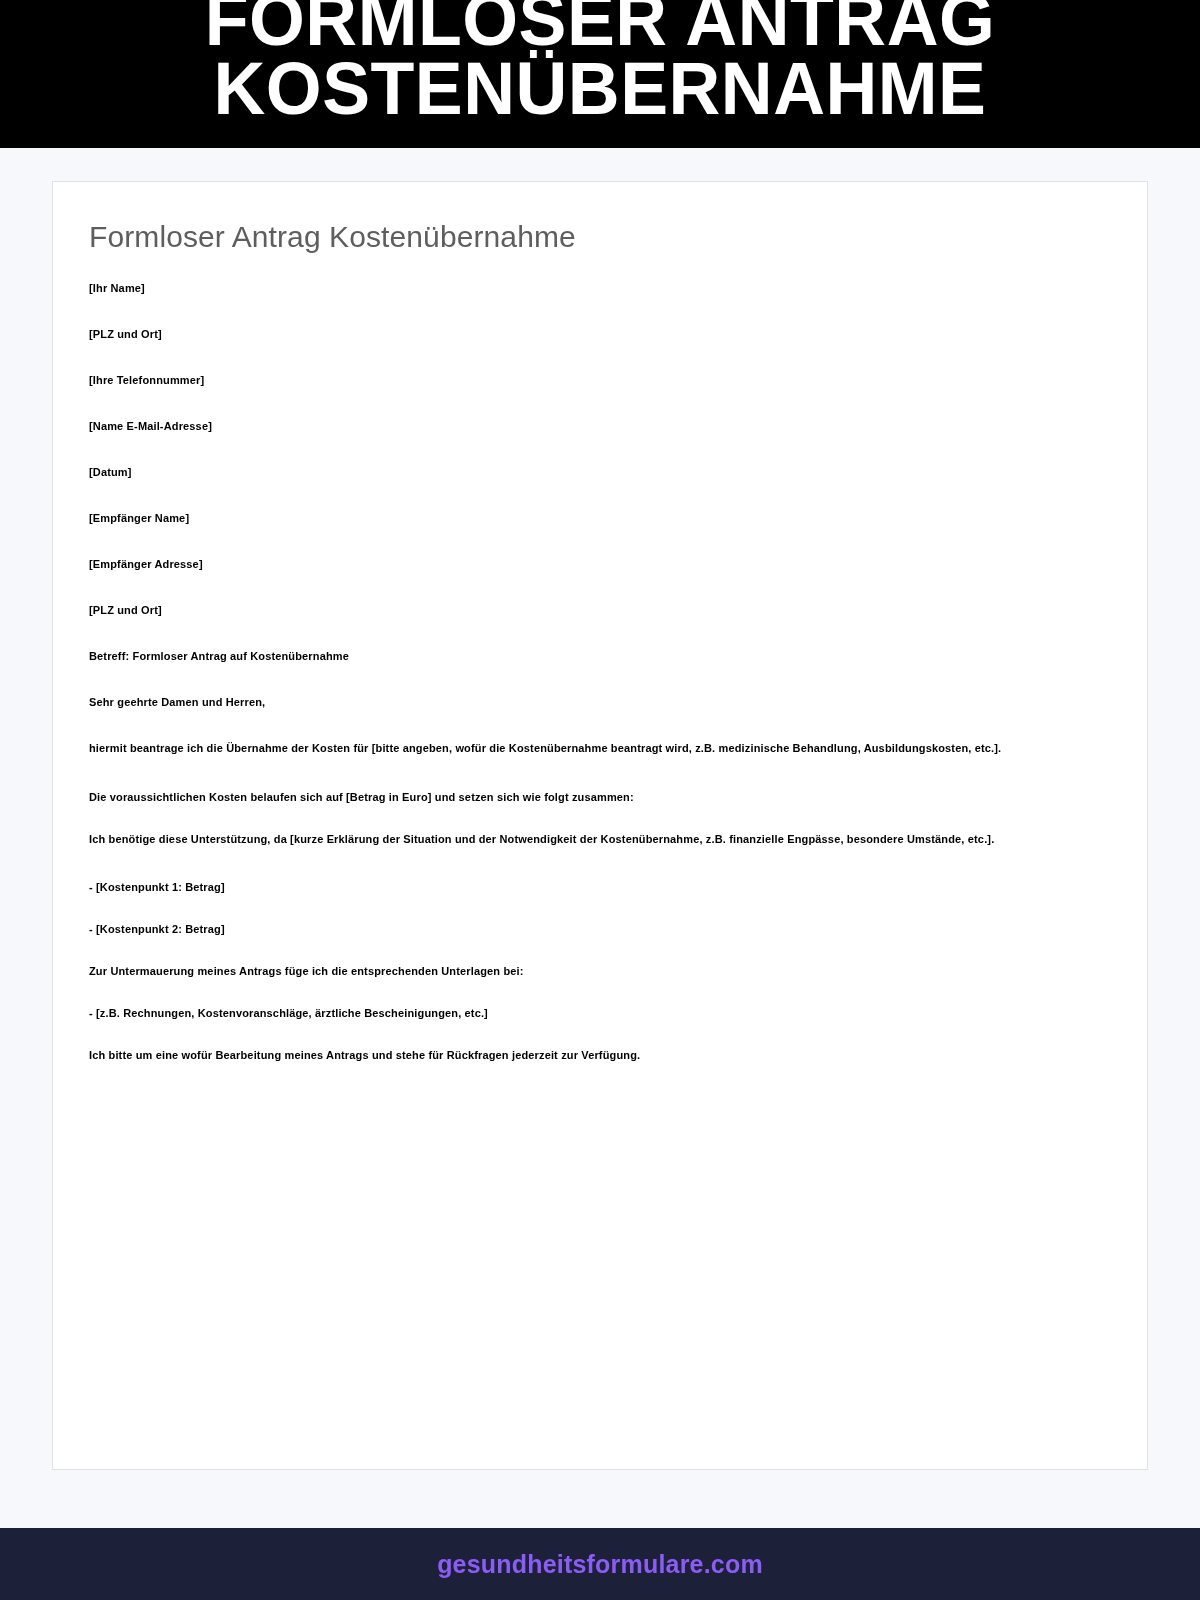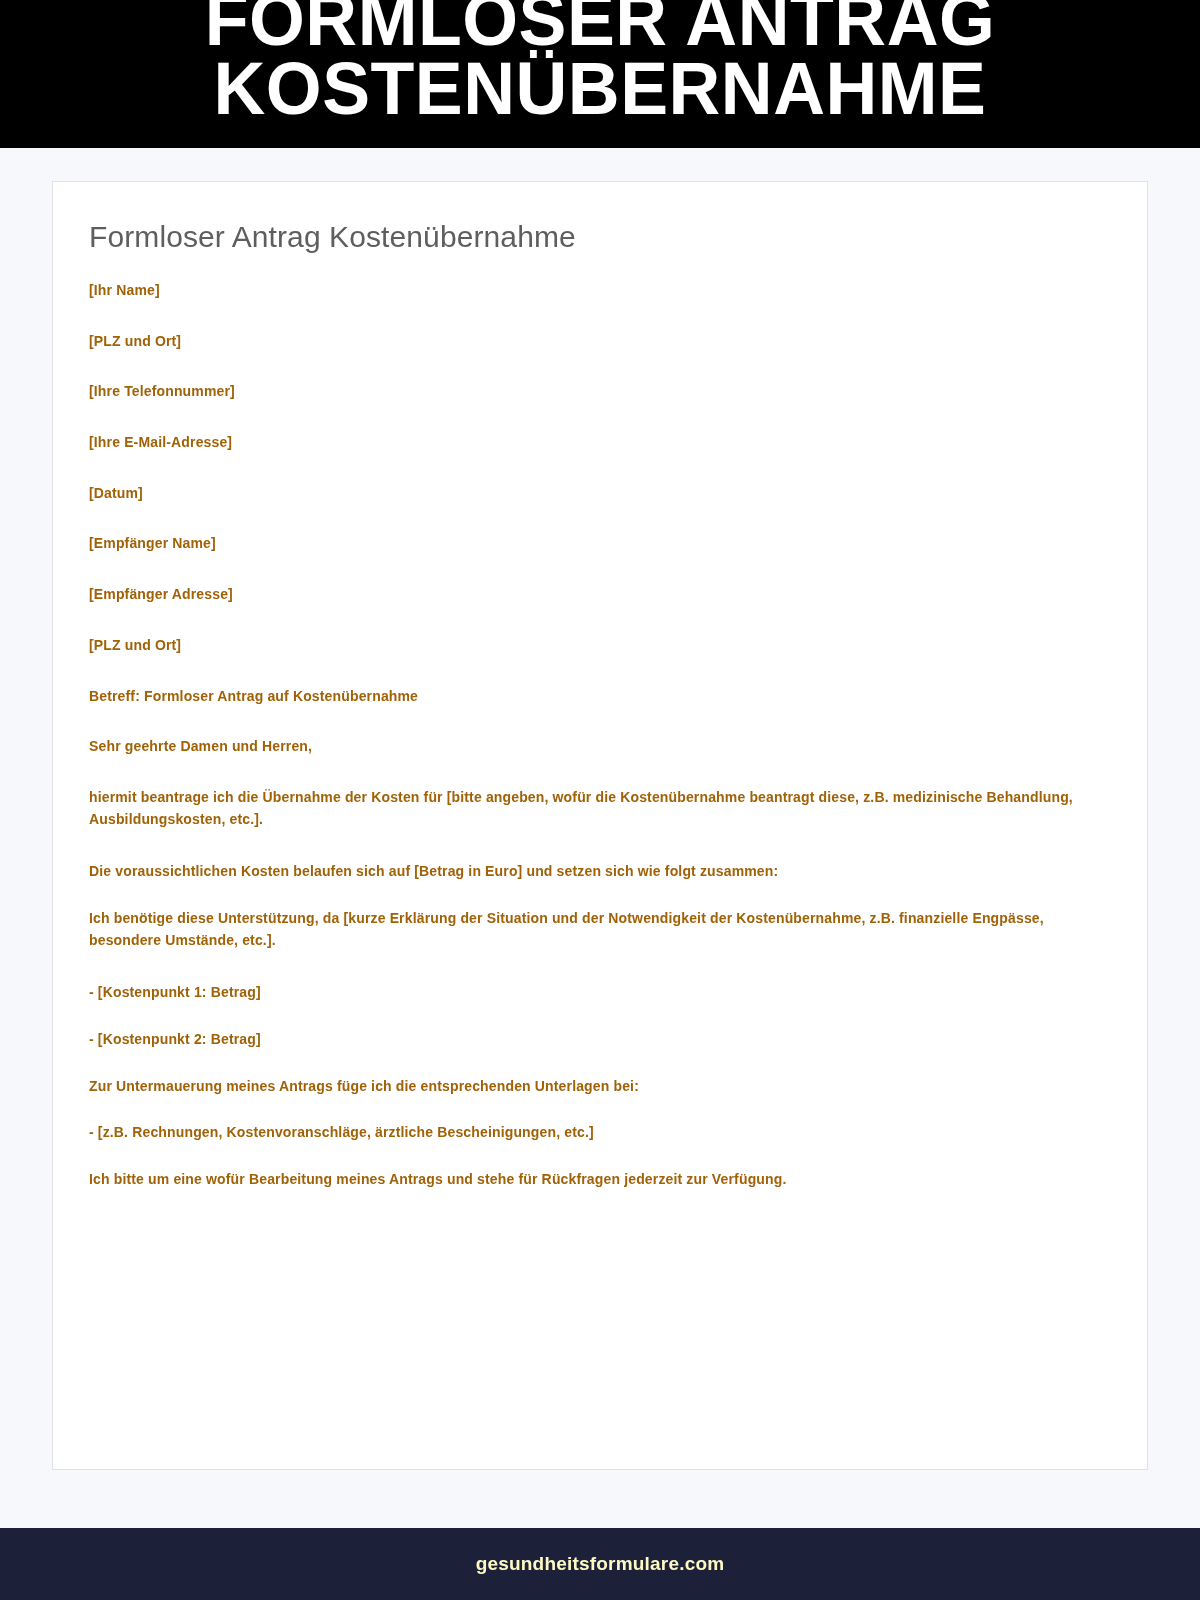--- a/index.html
+++ b/index.html
@@ -58,22 +58,22 @@
     font-weight: 500;
     margin: 0 0 26px 0;
     padding-left: 2px;
     letter-spacing: 0.1px;
   }
 
   .doc-body {
     padding-left: 2px;
   }
   .line {
-    color: #a16207;
-    font-size: 14px;
+    color: #000000;
+    font-size: 11px;
     font-weight: bold;
     line-height: 1.55;
     letter-spacing: 0.15px;
     margin: 0 0 29px 0;
     max-width: 1000px;
   }
   .line.gap-before {
   }
   .line.para {
     margin-bottom: 31px;
@@ -91,22 +91,22 @@
     left: 0;
     top: 1528px;
     width: 1200px;
     height: 72px;
     background: #1c2139;
     display: flex;
     align-items: center;
     justify-content: center;
   }
   .footer-text {
-    color: #fef9c3;
-    font-size: 19px;
+    color: #8b5cf6;
+    font-size: 25px;
     font-weight: bold;
     letter-spacing: 0.2px;
   }
 </style>
 </head>
 <body>
 
 <div class="header-bar">
   <div class="header-title">FORMLOSER ANTRAG
 KOSTENÜBERNAHME</div>
@@ -115,32 +115,32 @@
 <div class="page-area">
   <div class="doc-card">
 
     <h1 class="doc-title">Formloser Antrag Kostenübernahme</h1>
 
     <div class="doc-body">
 
       <p class="line">[Ihr Name]</p>
       <p class="line">[PLZ und Ort]</p>
       <p class="line">[Ihre Telefonnummer]</p>
-      <p class="line">[Ihre E-Mail-Adresse]</p>
+      <p class="line">[Name E-Mail-Adresse]</p>
       <p class="line">[Datum]</p>
 
       <p class="line gap-before">[Empfänger Name]</p>
       <p class="line">[Empfänger Adresse]</p>
       <p class="line">[PLZ und Ort]</p>
 
       <p class="line gap-before">Betreff: Formloser Antrag auf Kostenübernahme</p>
 
       <p class="line gap-before">Sehr geehrte Damen und Herren,</p>
 
-      <p class="line para gap-before">hiermit beantrage ich die Übernahme der Kosten für [bitte angeben, wofür die Kostenübernahme beantragt diese, z.B. medizinische Behandlung, Ausbildungskosten, etc.].</p>
+      <p class="line para gap-before">hiermit beantrage ich die Übernahme der Kosten für [bitte angeben, wofür die Kostenübernahme beantragt wird, z.B. medizinische Behandlung, Ausbildungskosten, etc.].</p>
 
       <p class="line bullet">Die voraussichtlichen Kosten belaufen sich auf [Betrag in Euro] und setzen sich wie folgt zusammen:</p>
 
       <p class="line para">Ich benötige diese Unterstützung, da [kurze Erklärung der Situation und der Notwendigkeit der Kostenübernahme, z.B. finanzielle Engpässe, besondere Umstände, etc.].</p>
 
       <p class="line bullet">- [Kostenpunkt 1: Betrag]</p>
       <p class="line bullet">- [Kostenpunkt 2: Betrag]</p>
 
       <p class="line bullet gap-before">Zur Untermauerung meines Antrags füge ich die entsprechenden Unterlagen bei:</p>
 

